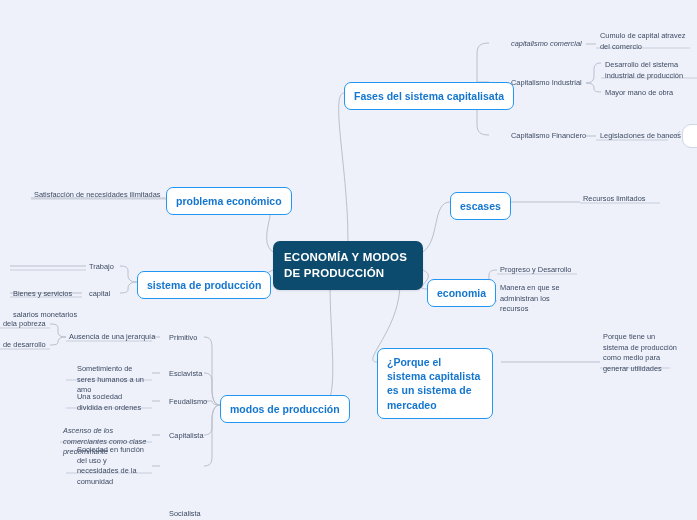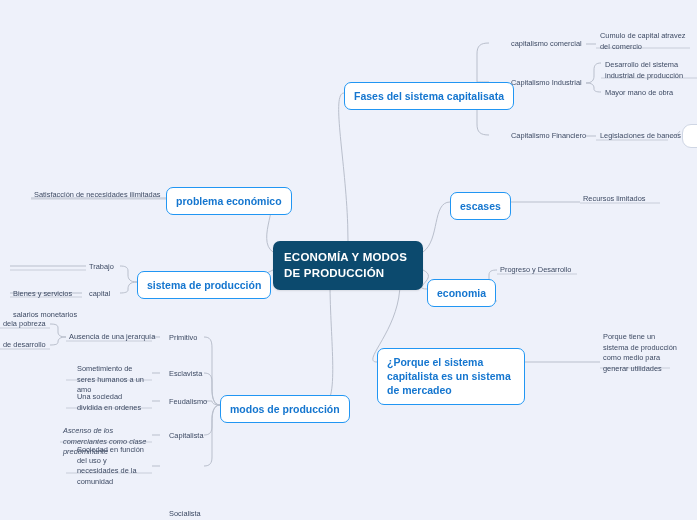--- a/index.html
+++ b/index.html
@@ -161,47 +161,48 @@
       <line x1="66" y1="473" x2="152" y2="473"></line>
       <line x1="0" y1="328" x2="50" y2="328"></line>
       <line x1="0" y1="349" x2="50" y2="349"></line>
     </g>
   </svg>
 
   <div class="node root-node" style="left:273px; top:241px; width:150px;">ECONOMÍA Y MODOS DE PRODUCCIÓN</div>
 
   <div class="node box-node" style="left:344px; top:82px;">Fases del sistema capitalisata</div>
 
-  <div class="node leaf-node" style="left:508px; top:38px;">capitalismo comercial</div>
+  <div class="node leaf-node" style="left:508px; top:38px;font-style:italic;">capitalismo comercial</div>
   <div class="node leaf-node wrap" style="left:597px; top:30px; width:98px;">Cumulo de capital atravez del comercio</div>
 
   <div class="node leaf-node" style="left:508px; top:77px;">Capitalismo Industrial</div>
   <div class="node leaf-node wrap" style="left:602px; top:59px; width:96px;">Desarrollo del sistema industrial de producción</div>
   <div class="node leaf-node" style="left:602px; top:87px;">Mayor mano de obra</div>
 
   <div class="node leaf-node" style="left:508px; top:130px;">Capitalismo Financiero</div>
   <div class="node leaf-node" style="left:597px; top:130px;">Legislaciones de bancos</div>
   <div class="node stub-node" style="left:682px; top:124px;"></div>
 
   <div class="node leaf-node" style="left:31px; top:189px;">Satisfacción de necesidades ilimitadas</div>
   <div class="node box-node" style="left:166px; top:187px;">problema económico</div>
 
   <div class="node box-node" style="left:450px; top:192px;">escases</div>
   <div class="node leaf-node" style="left:580px; top:193px;">Recursos limitados</div>
 
   <div class="node box-node" style="left:427px; top:279px;">economia</div>
   <div class="node leaf-node" style="left:497px; top:264px;">Progreso y Desarrollo</div>
+  <div class="node leaf-node wrap" style="left:497px; top:282px; width:82px;">Manera en que se administran los recursos</div>
 
   <div class="node box-node" style="left:137px; top:271px;">sistema de producción</div>
   <div class="node leaf-node" style="left:86px; top:261px;">Trabajo</div>
   <div class="node leaf-node" style="left:10px; top:261px;margin-top:48px;">salarios monetarios</div>
   <div class="node leaf-node" style="left:86px; top:288px;">capital</div>
   <div class="node leaf-node" style="left:10px; top:288px;">Bienes y servicios</div>
 
-  <div class="node box-node wrap" style="left:377px; top:348px; width:148px;">¿Porque el sistema capitalista es un sistema de mercadeo</div>
+  <div class="node box-node wrap" style="left:377px; top:348px; width:116px;">¿Porque el sistema capitalista es un sistema de mercadeo</div>
   <div class="node leaf-node wrap" style="left:600px; top:331px; width:80px;">Porque tiene un sistema de producción como medio para generar utilidades</div>
 
   <div class="node box-node" style="left:220px; top:395px;">modos de producción</div>
 
   <div class="node leaf-node" style="left:166px; top:332px;">Primitivo</div>
   <div class="node leaf-node" style="left:66px; top:331px;">Ausencia de una jerarquía</div>
   <div class="node leaf-node" style="left:0px; top:318px;">dela pobreza</div>
   <div class="node leaf-node" style="left:0px; top:339px;">de desarrollo</div>
 
   <div class="node leaf-node" style="left:166px; top:368px;">Esclavista</div>

